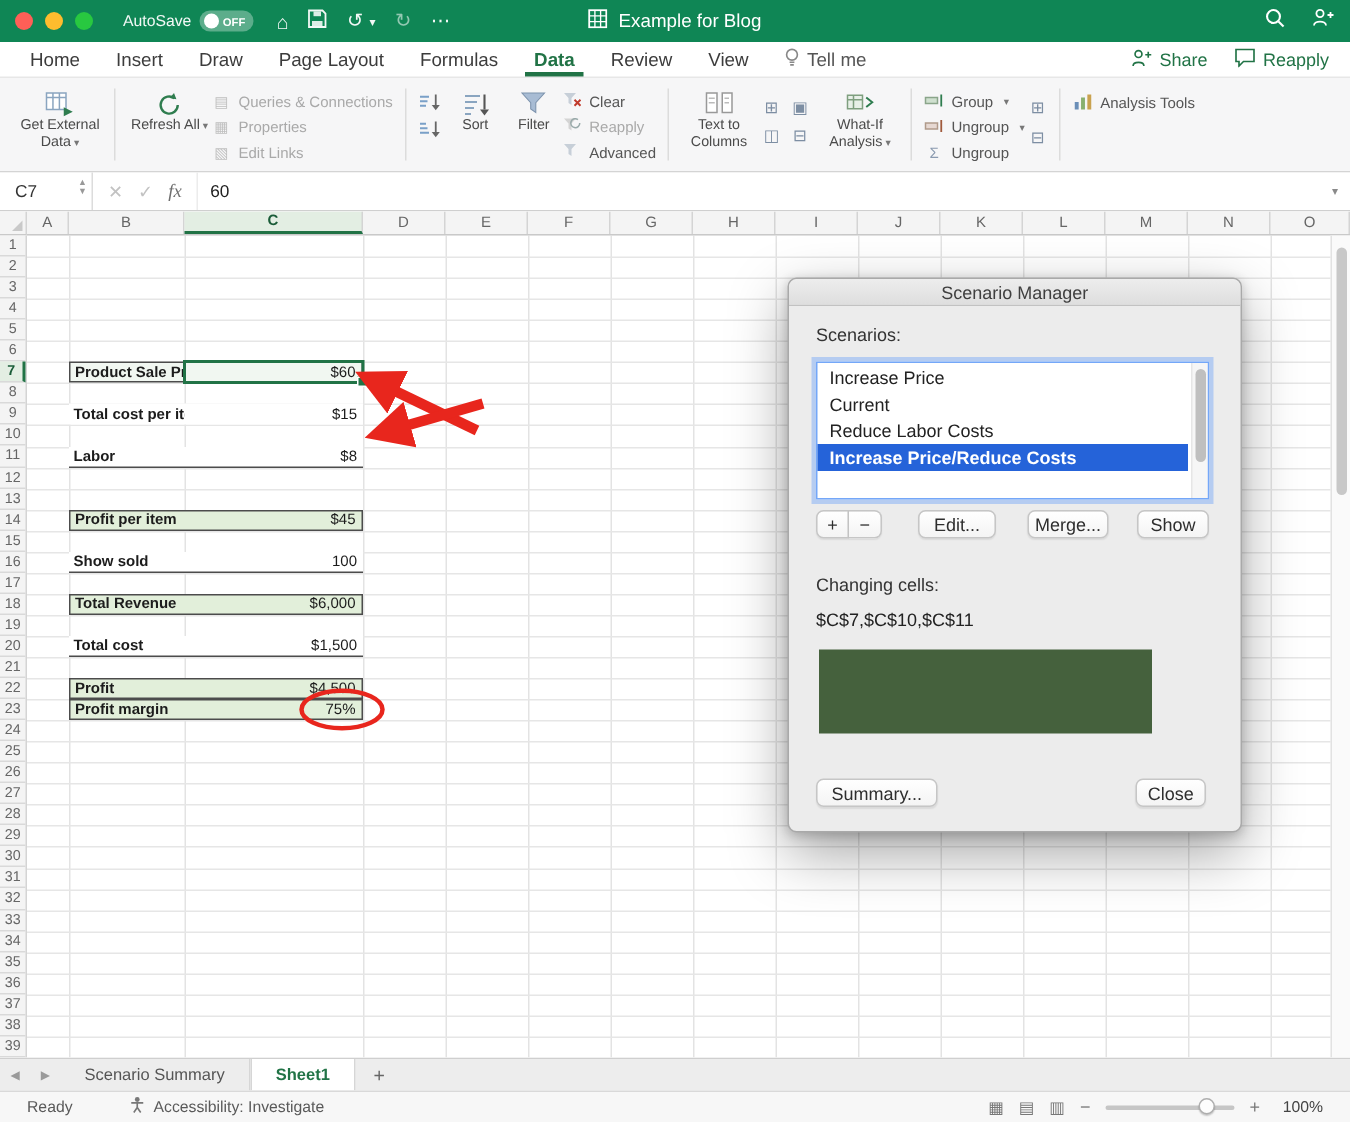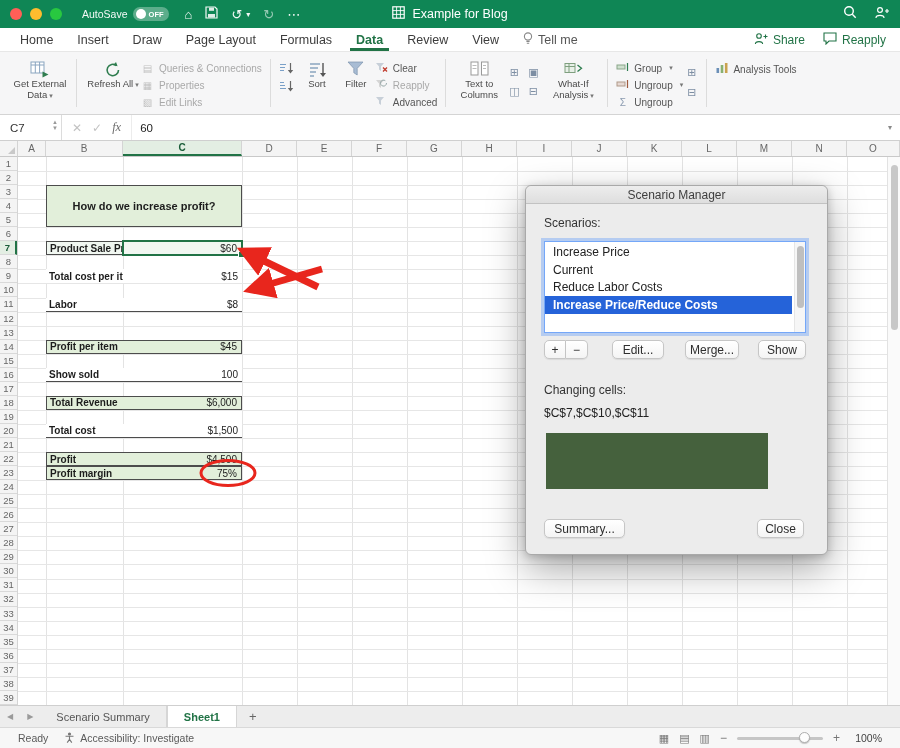--- a/index.html
+++ b/index.html
@@ -113,21 +113,21 @@
 
   
   .sheetbar{height:22px;background:#ededed;border-top:1px solid #cfcfcf;display:flex;align-items:stretch;flex:0 0 auto;}
   .navarr{display:flex;align-items:center;padding:0 7px;font-size:8px;color:#9a9a9a;}
   .stab{display:flex;align-items:center;padding:0 16px;font-size:11px;color:#555;border-right:1px solid #d6d6d6;cursor:default;}
   .stab.active{background:#fff;color:var(--green);font-weight:bold;border-left:1px solid #d6d6d6;}
   .addtab{display:flex;align-items:center;padding:0 12px;font-size:13px;color:#666;}
 
   
   .statusbar{height:21px;background:#f7f7f7;border-top:1px solid #d9d9d9;display:flex;align-items:center;font-size:10.5px;color:#5a5a5a;padding:0 18px;flex:0 0 auto;}
-  .ready{margin-right:16px;}
+  .ready{margin-right:38px;}
   .acc{display:flex;align-items:center;gap:5px;}
   .sb-right{margin-left:auto;display:flex;align-items:center;gap:10px;}
   .viewicon{font-size:11px;color:#777;cursor:default;}
   .zoomsym{font-size:12px;color:#777;}
   .slider{position:relative;width:86px;height:12px;}
   .slider .track{position:absolute;left:0;right:0;top:5px;height:3px;background:#c6c6c6;border-radius:2px;}
   .slider .thumb{position:absolute;left:62px;top:0;width:11px;height:11px;border-radius:50%;background:#fdfdfd;border:1px solid #aeaeae;box-shadow:0 1px 1px rgba(0,0,0,.2);}
   .zoomtext{width:32px;text-align:right;color:#444;}
 </style>
 </head>
@@ -504,21 +504,20 @@
         <div class="hline" style="top: 451.59px;"></div>
         <div class="hline" style="top: 465.641px;"></div>
         <div class="hline" style="top: 479.692px;"></div>
         <div class="hline" style="top: 493.744px;"></div>
         <div class="hline" style="top: 507.795px;"></div>
         <div class="hline" style="top: 521.846px;"></div>
         <div class="hline" style="top: 535.897px;"></div>
         <div class="hline" style="top: 549.949px;"></div>
       </div>
     <div id="cells">
-        <div class="titlebox" style="left: 46px; top: 44.1026px; width: 196px; height: 42.1538px;">How do we increase profit?</div>
         <div class="band b-box tint" style="left: 46px; top: 100.308px; width: 196px; height: 14.0513px;">
           <div class="lbl" style="width: 77px;">Product Sale Price</div>
           <div class="val" style="flex: 1 1 0%;">$60</div>
         </div>
         <div class="band b-none" style="left: 46px; top: 128.41px; width: 196px; height: 14.0513px;">
           <div class="lbl" style="width: 77px;">Total cost per item</div>
           <div class="val" style="flex: 1 1 0%;">$15</div>
         </div>
         <div class="band b-bottom" style="left: 46px; top: 156.513px; width: 196px; height: 14.0513px;">
           <div class="lbl" style="width: 77px;">Labor</div>

